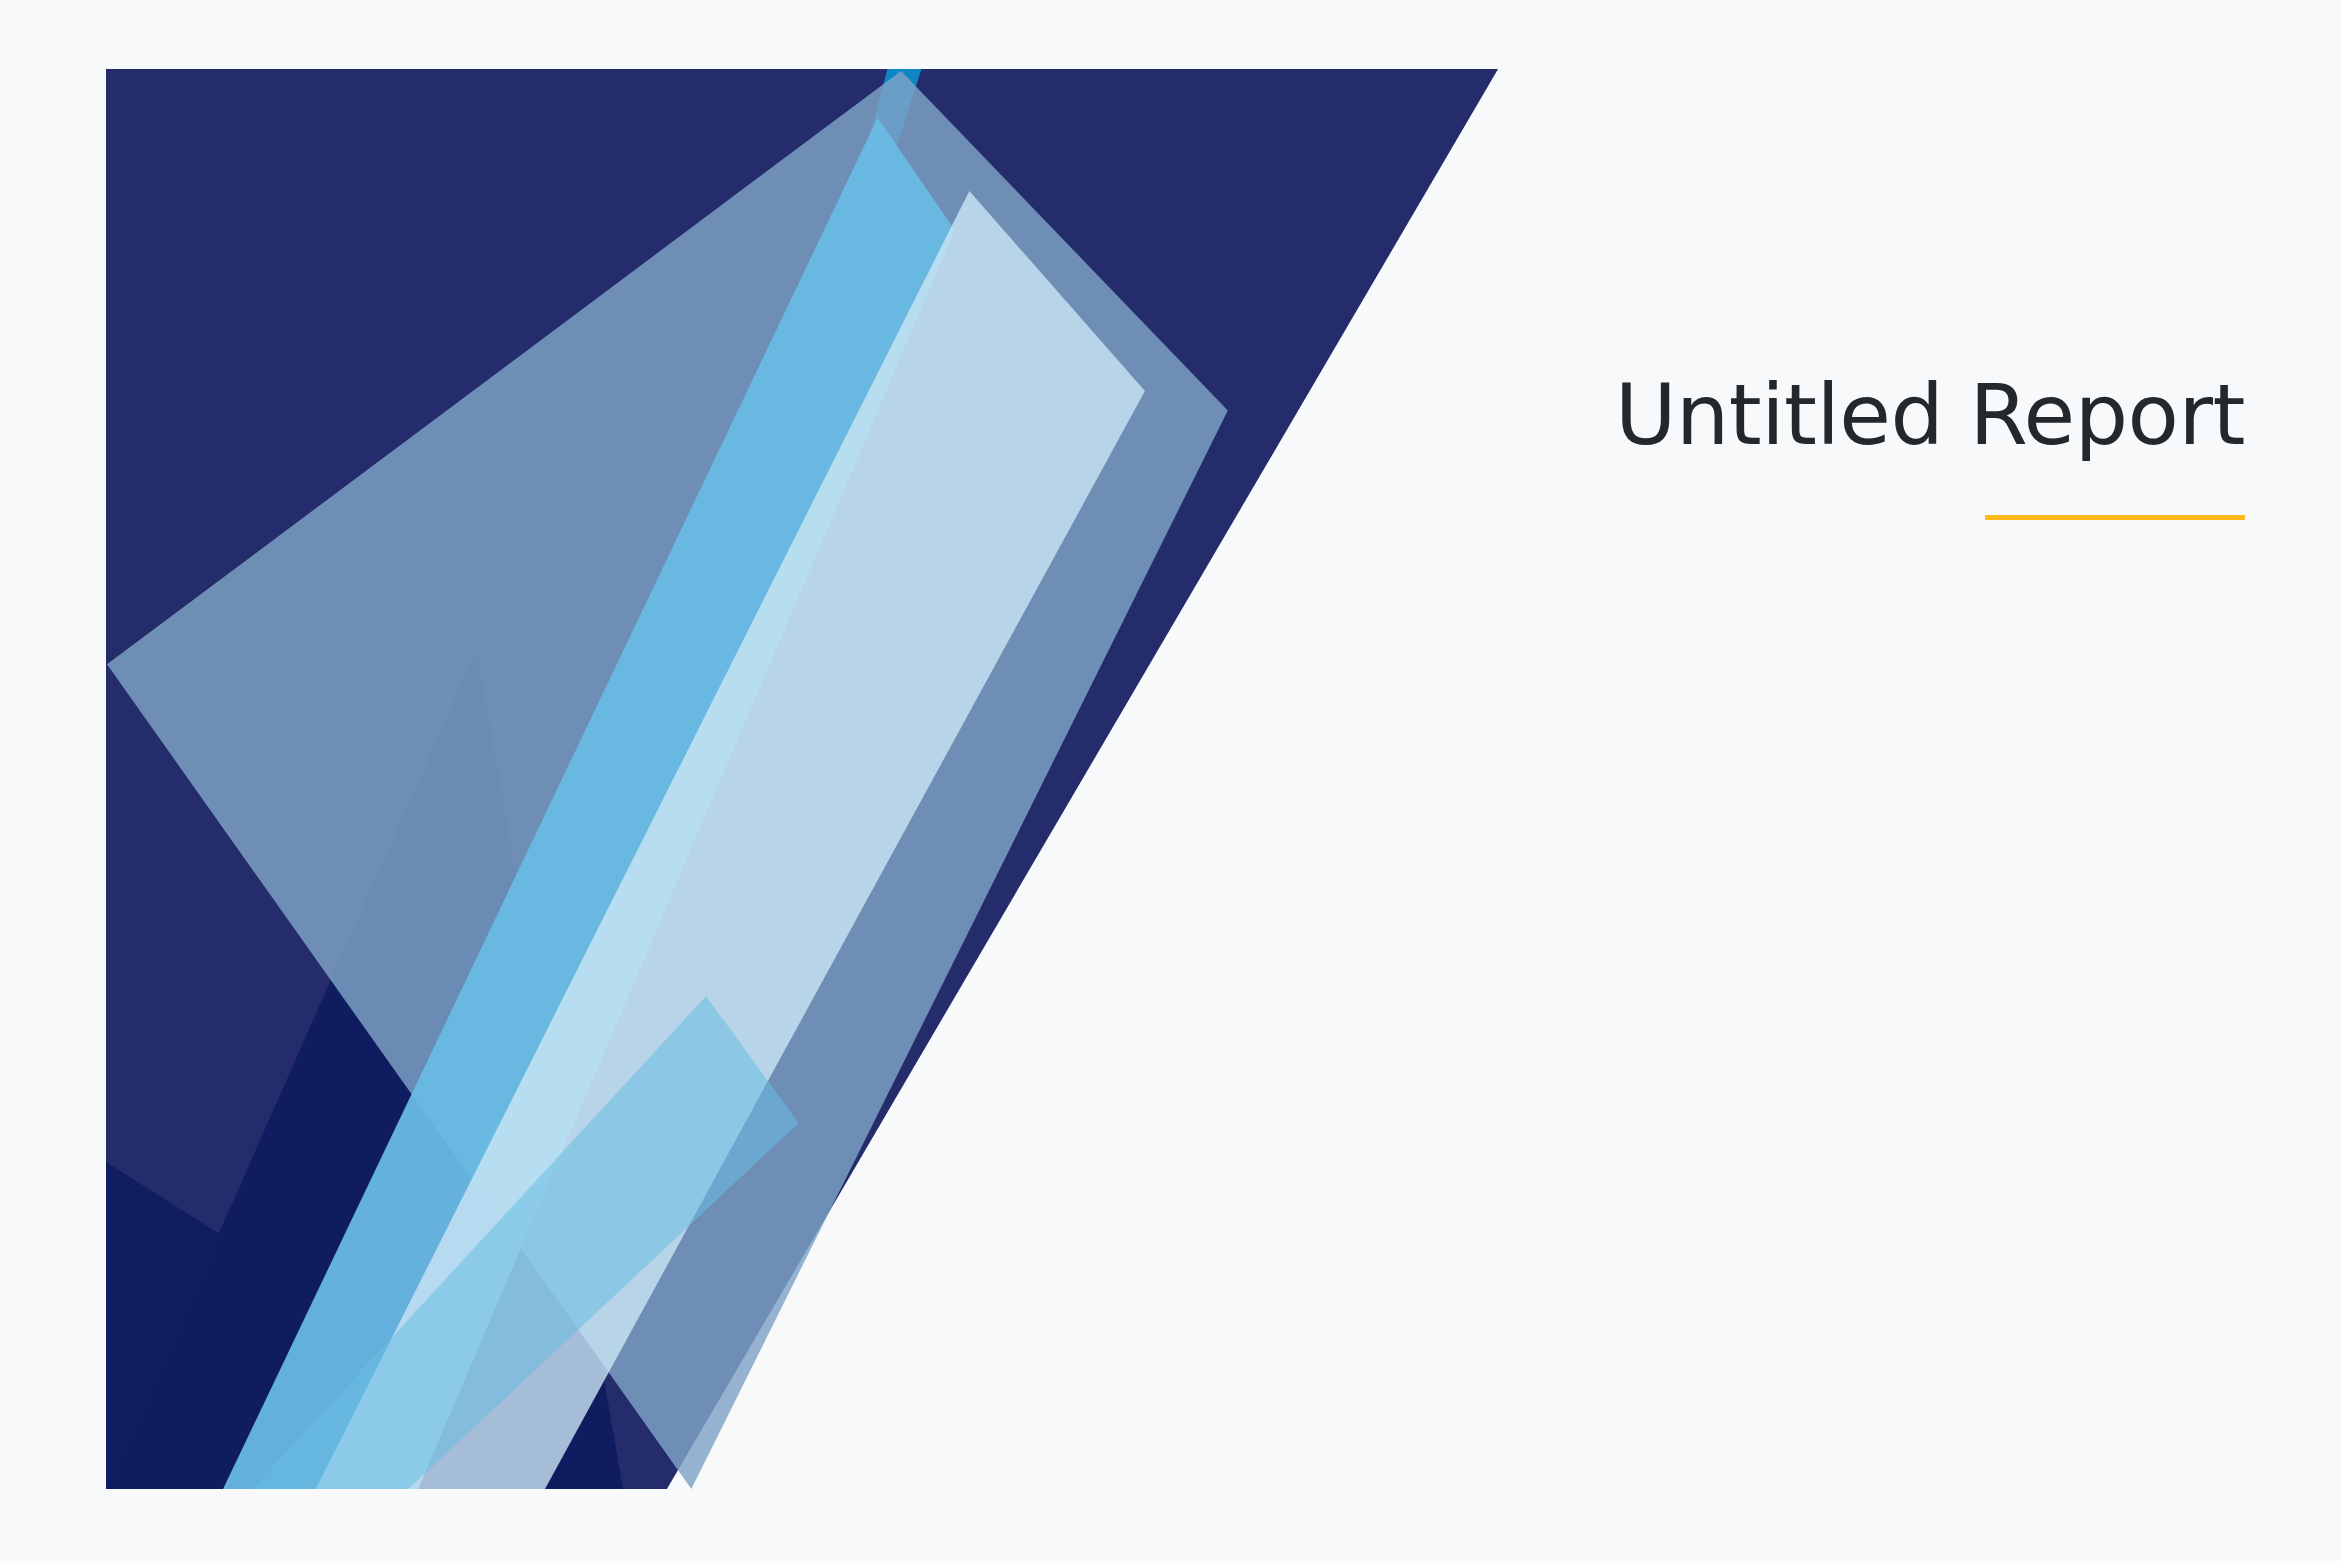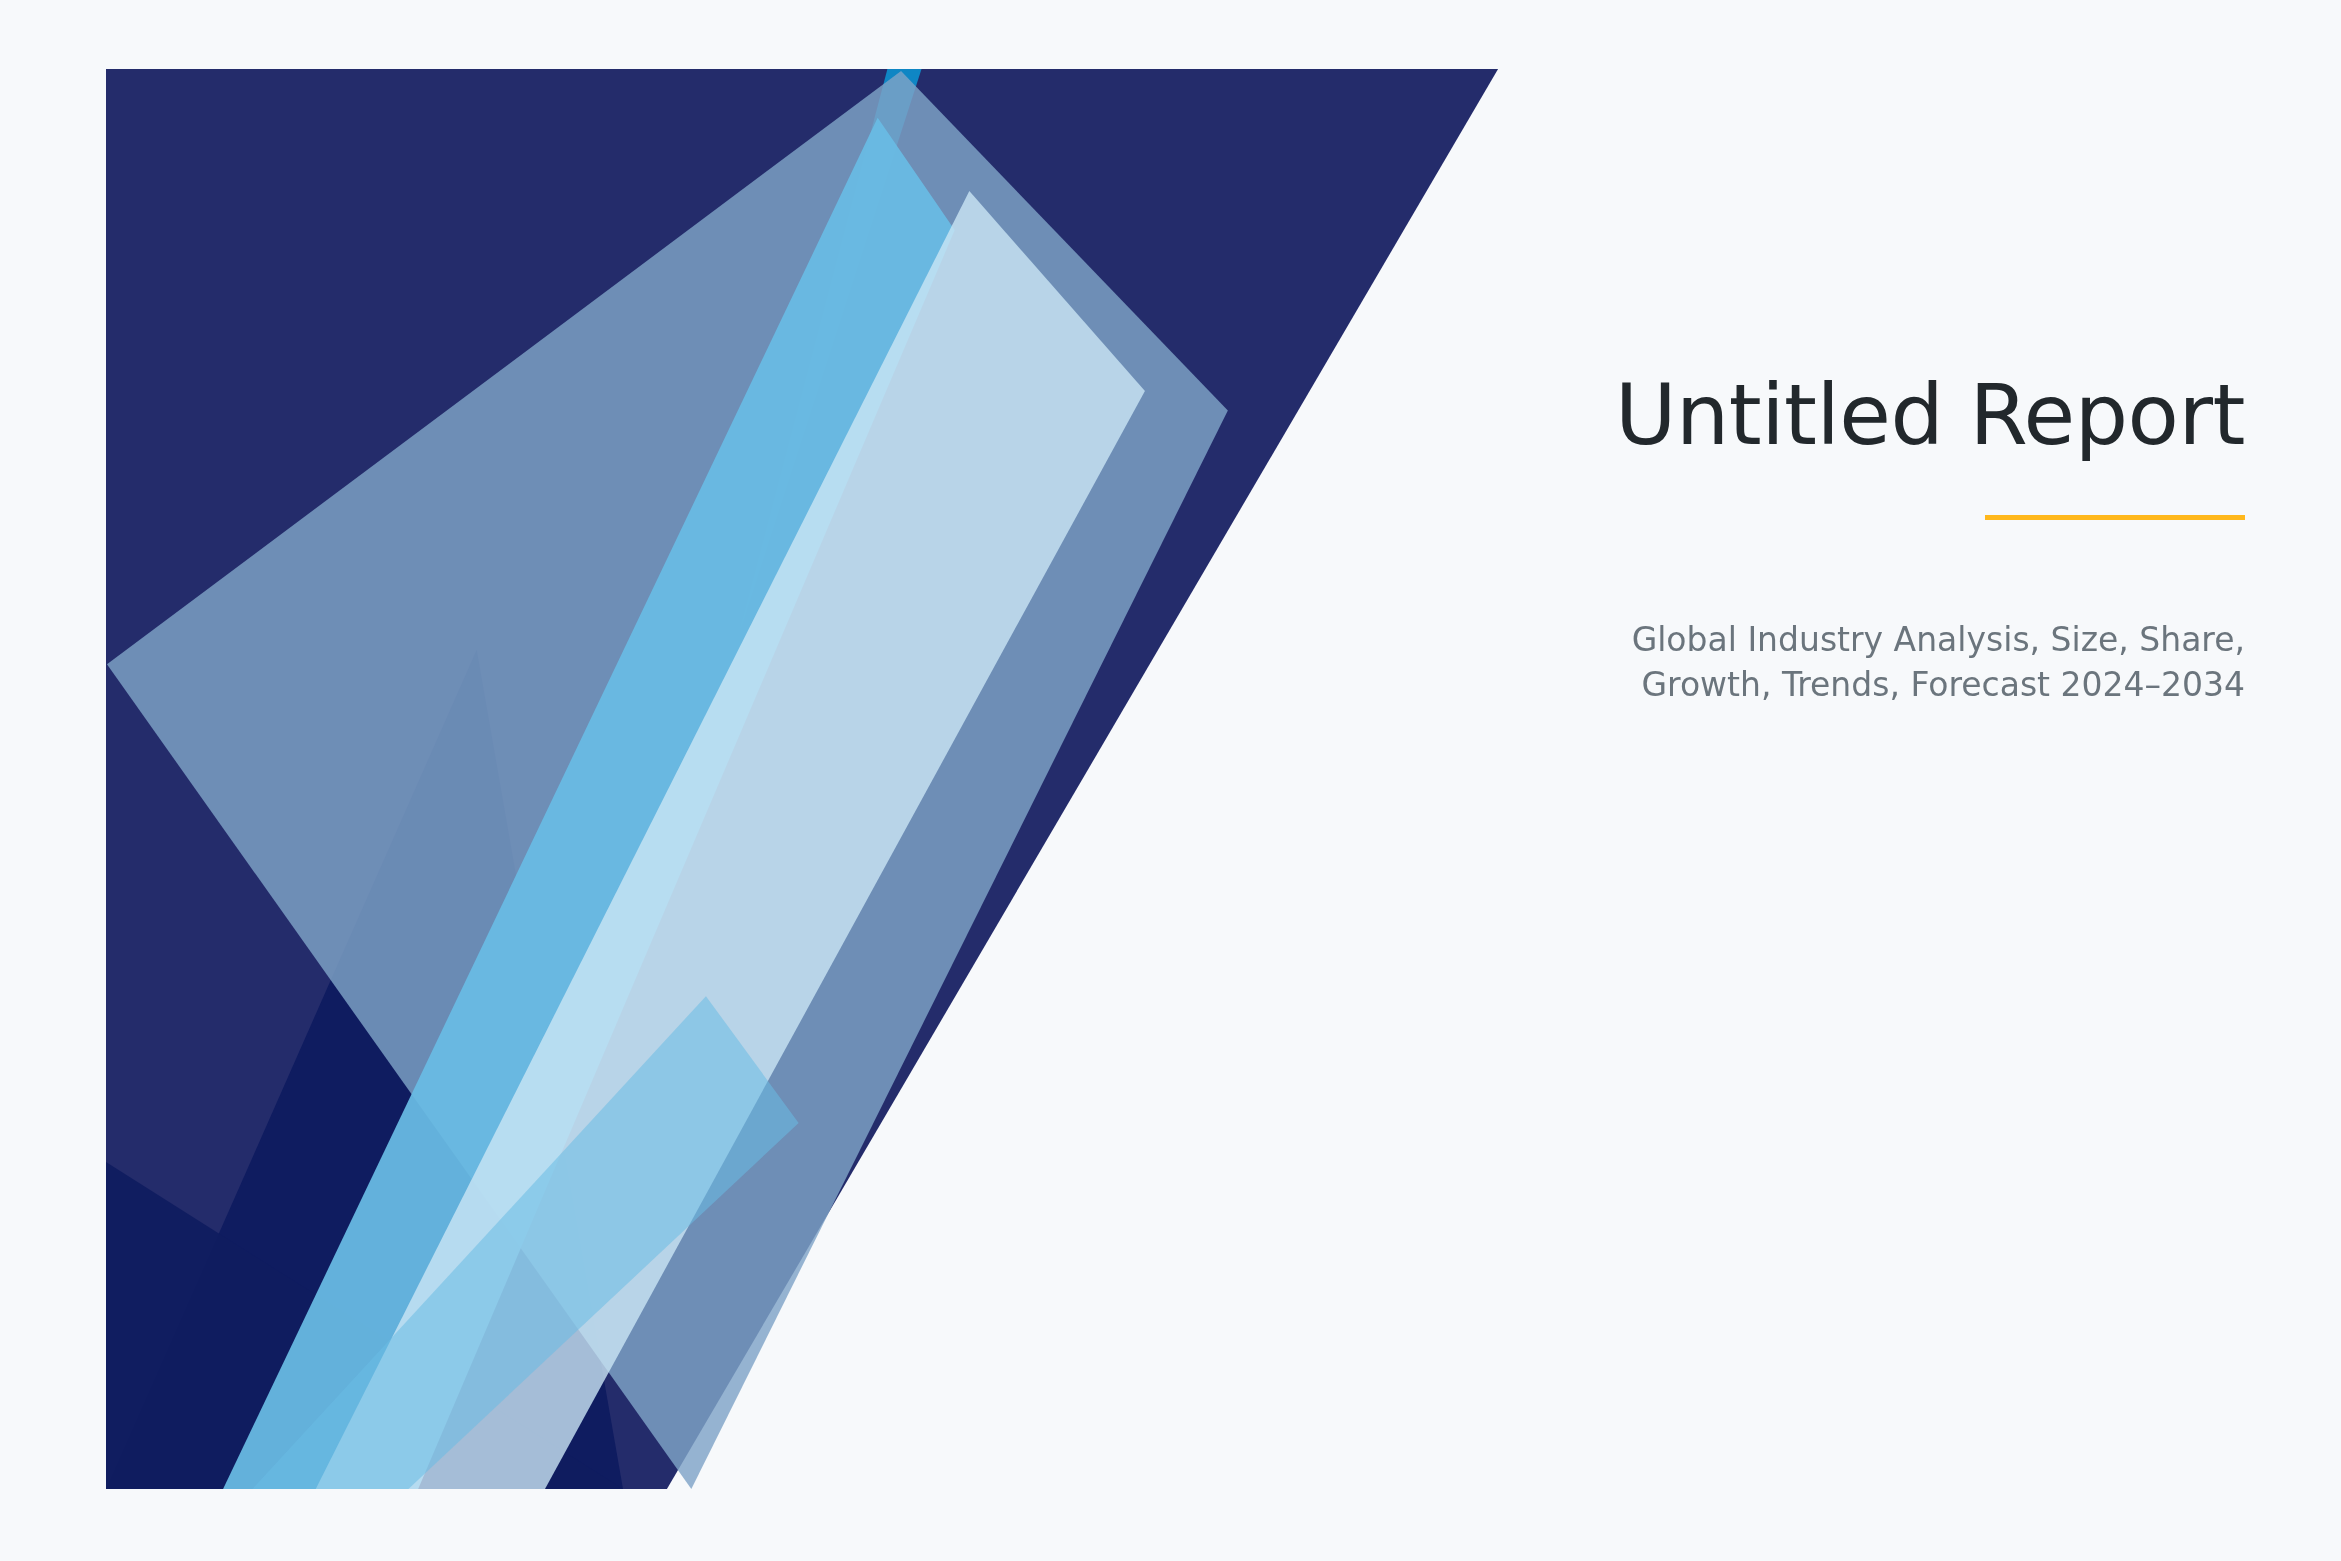--- a/index.html
+++ b/index.html
@@ -100,18 +100,17 @@
 
     </svg>
   </div>
 
   <div id="cover-text">
 
     <h1 id="report-title">Untitled Report</h1>
 
     <div id="title-accent-rule"></div>
 
-    <p id="report-subtitle">Global Industry Analysis, Size, Share, Growth, Trends, Forecast 2024–2034</p>
 
   </div>
 
 </div>
 
 
 </body></html>

